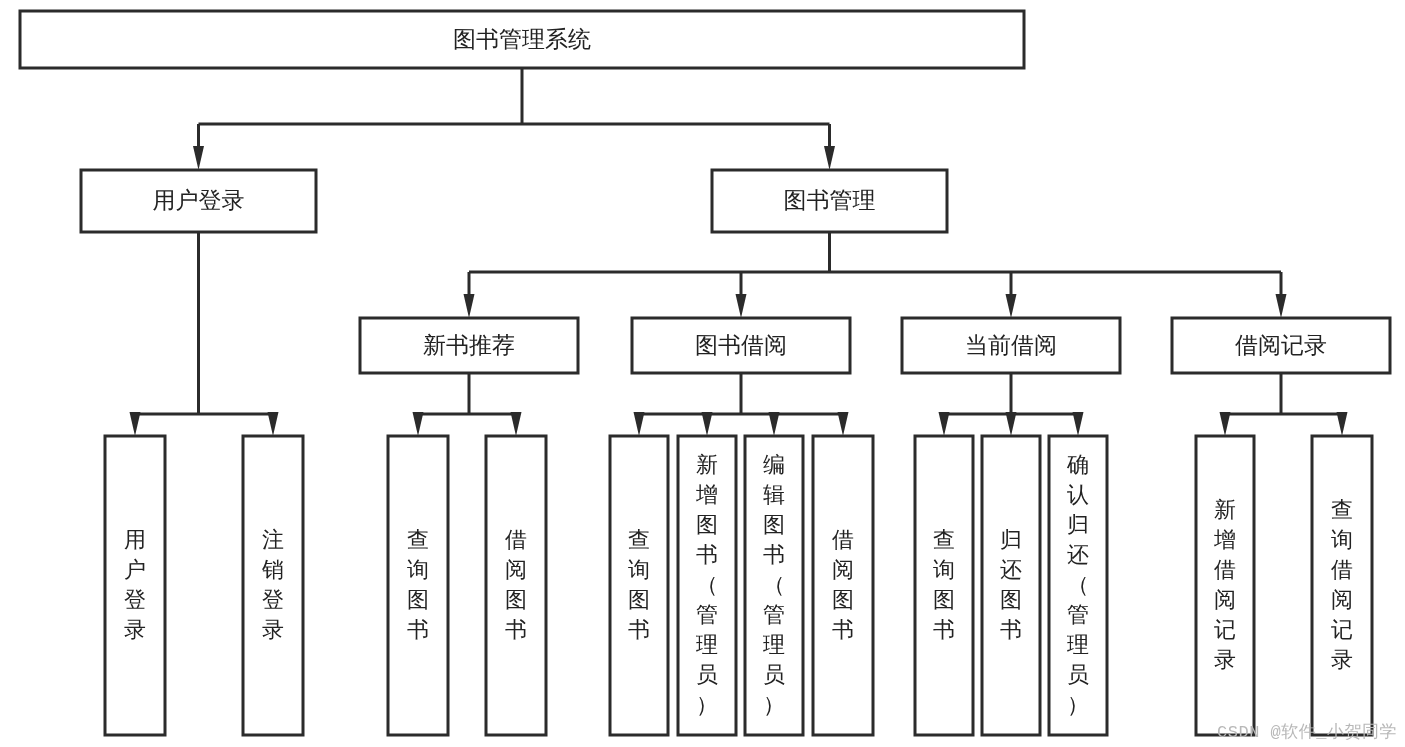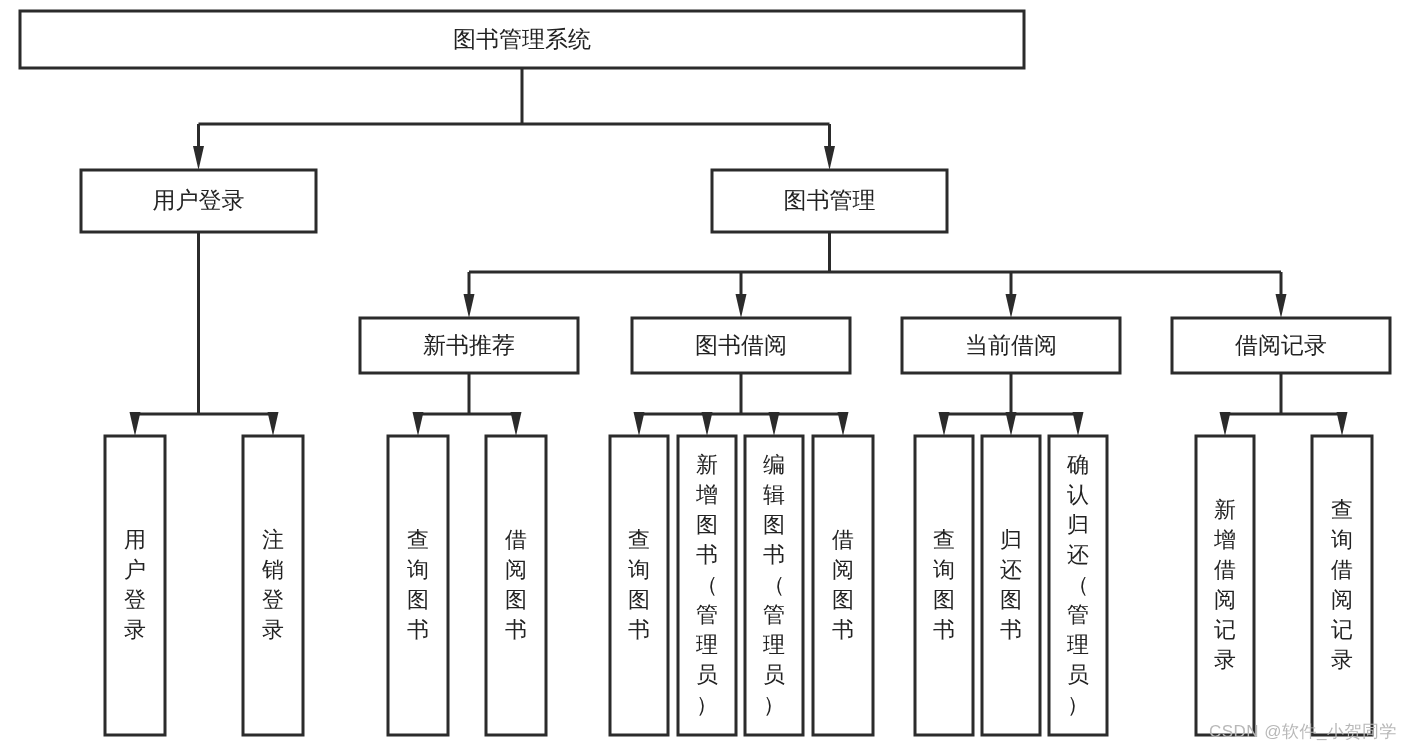--- a/index.html
+++ b/index.html
@@ -44,21 +44,21 @@
   .label-h {
     font-size: 23px;
   }
   .label-v {
     font-size: 22px;
   }
   .watermark {
     position: absolute;
     right: 8px;
     bottom: 4px;
-    font-family: Liberation Sans, sans-serif;
+    font-family: Liberation Mono, monospace;
     font-size: 17px;
     color: #b8b8b8;
     white-space: nowrap;
     letter-spacing: 0.5px;
   }
 </style>
 </head>
 <body>
 
 <div id="diagram-root">

